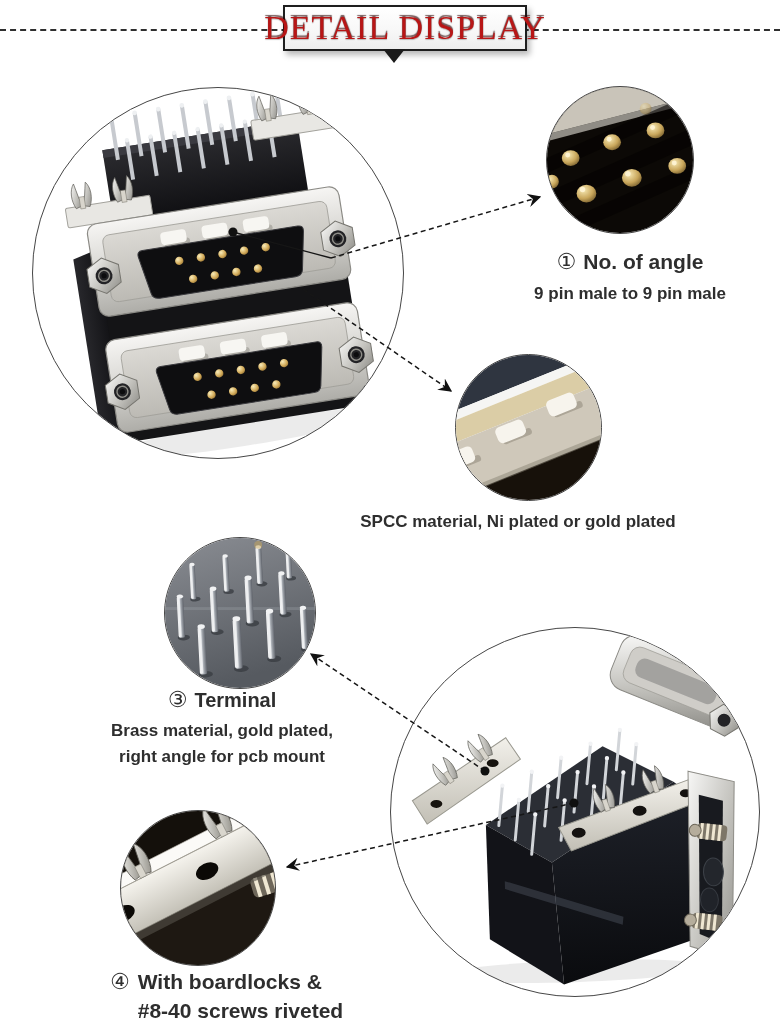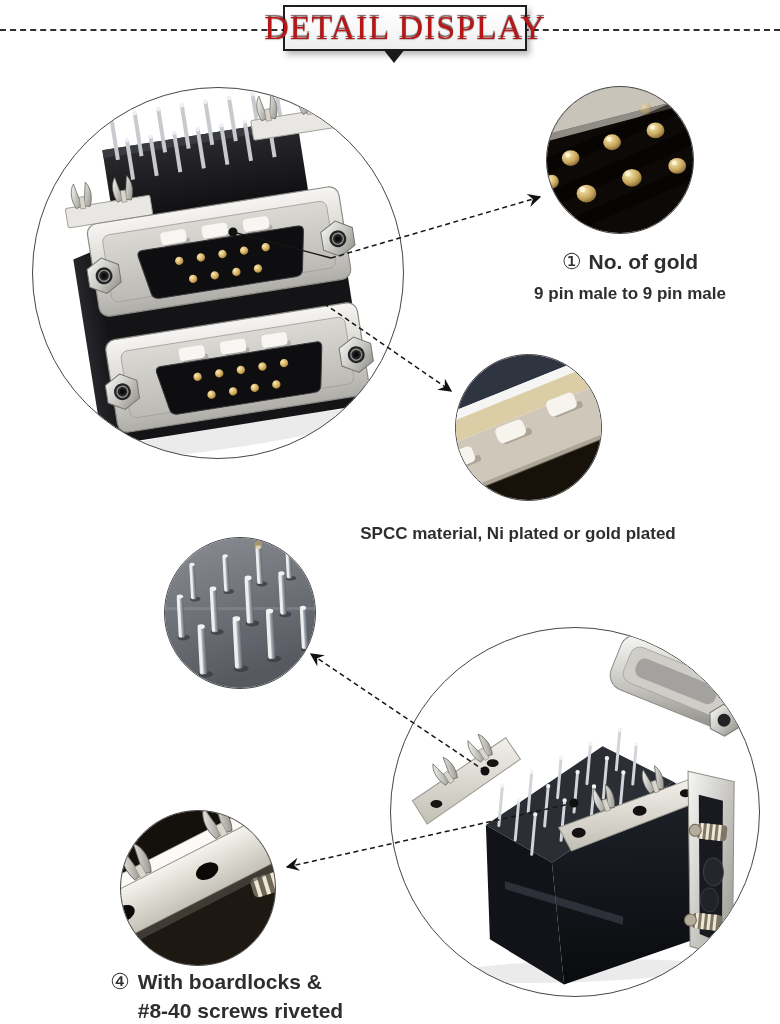--- a/index.html
+++ b/index.html
@@ -34,21 +34,21 @@
   .overlay{position:absolute;left:0;top:0;width:780px;height:1024px;pointer-events:none;z-index:6;}
 
   
   .co{position:absolute;color:#2e2e2e;z-index:4;}
   .co .h{font-weight:bold;font-size:21px;white-space:nowrap;}
   .co .s{font-weight:bold;font-size:17px;white-space:nowrap;}
   .num{font-family:"DejaVu Sans",sans-serif;font-weight:400;font-size:22px;margin-right:7px;}
   #co-pins{left:460px;top:249px;width:340px;text-align:center;}
   #co-pins .s{margin-top:10px;}
   #co-shell{left:350px;top:511px;width:336px;text-align:center;}
-  #co-shell .s{margin-top:13px;}
+  #co-shell .s{margin-top:1px;}
   #co-term{left:80px;top:687px;width:284px;text-align:center;}
   #co-term .h{font-size:20px;}
   #co-term .s{margin-top:6px;line-height:26px;}
   #co-board{left:110px;top:967px;display:flex;align-items:flex-start;}
   #co-board .num{font-size:22px;margin-right:8px;line-height:29px;}
   #co-board .lines{font-weight:bold;font-size:21px;line-height:29px;white-space:nowrap;}
 </style>
 </head>
 <body>
 
@@ -428,28 +428,35 @@
       <path d="M574,803 L287,867" stroke-width="1.5" stroke-dasharray="5 3.5" marker-end="url(#arr)"></path>
     </g>
     <g fill="#101010">
       <circle cx="233" cy="232" r="4.5"></circle>
       <circle cx="485" cy="771" r="4.5"></circle>
       <circle cx="574" cy="803" r="4.5"></circle>
     </g>
   </svg>
 
   <div class="co" id="co-pins">
-    <div class="h"><span class="num">①</span><span>No. of gold</span></div>
+    <div class="h"><span class="num">①</span><span>No. of angle</span></div>
     <div class="s">9 pin male to 9 pin male</div>
   </div>
 
   <div class="co" id="co-shell">
     <div class="s">SPCC material, Ni plated or gold plated</div>
   </div>
 
+  <div class="co" id="co-term">
+    <div class="h"><span class="num">③</span><span>Terminal</span></div>
+    <div class="s">
+      <div>Brass material, gold plated,</div>
+      <div>right angle for pcb mount</div>
+    </div>
+  </div>
 
   <div class="co" id="co-board">
     <span class="num">④</span>
     <div class="lines">
       <div>With boardlocks &amp;</div>
       <div>#8-40 screws riveted</div>
     </div>
   </div>
 
 </div>

